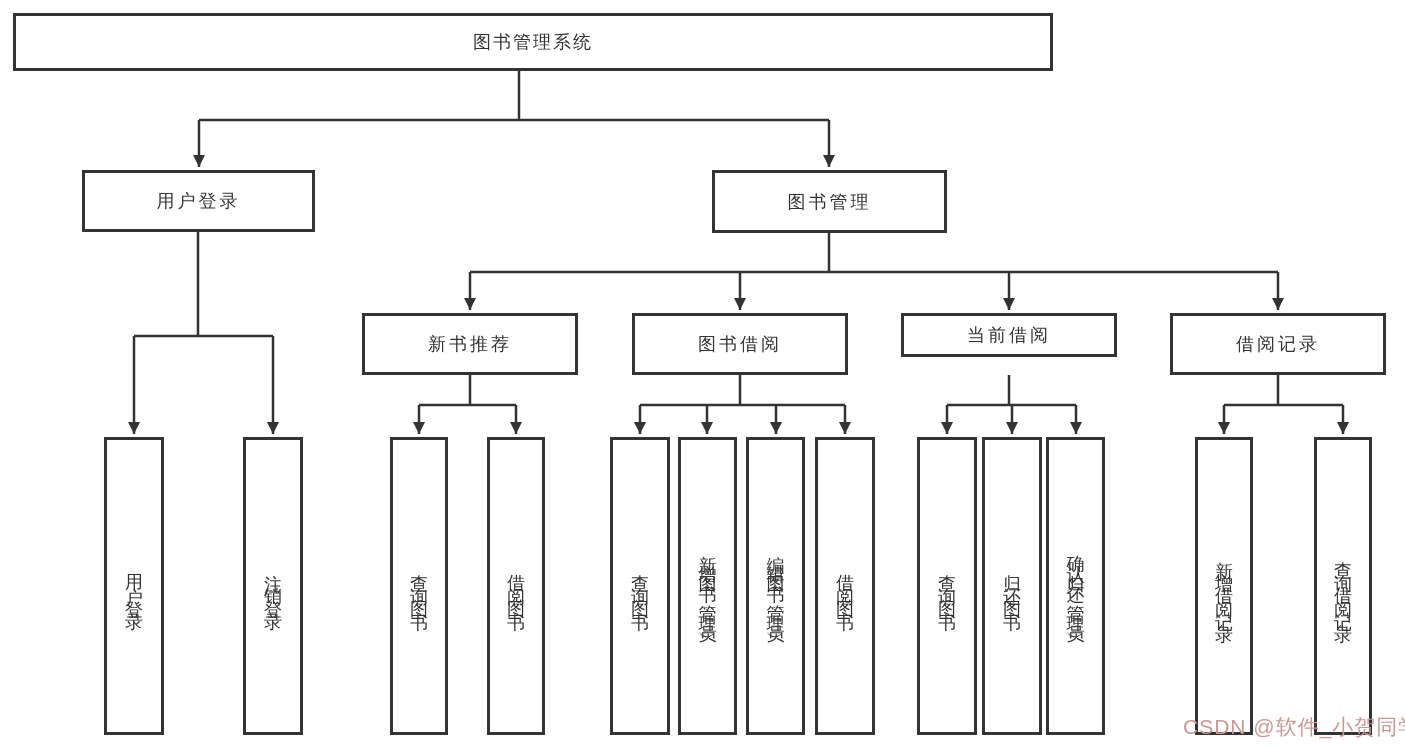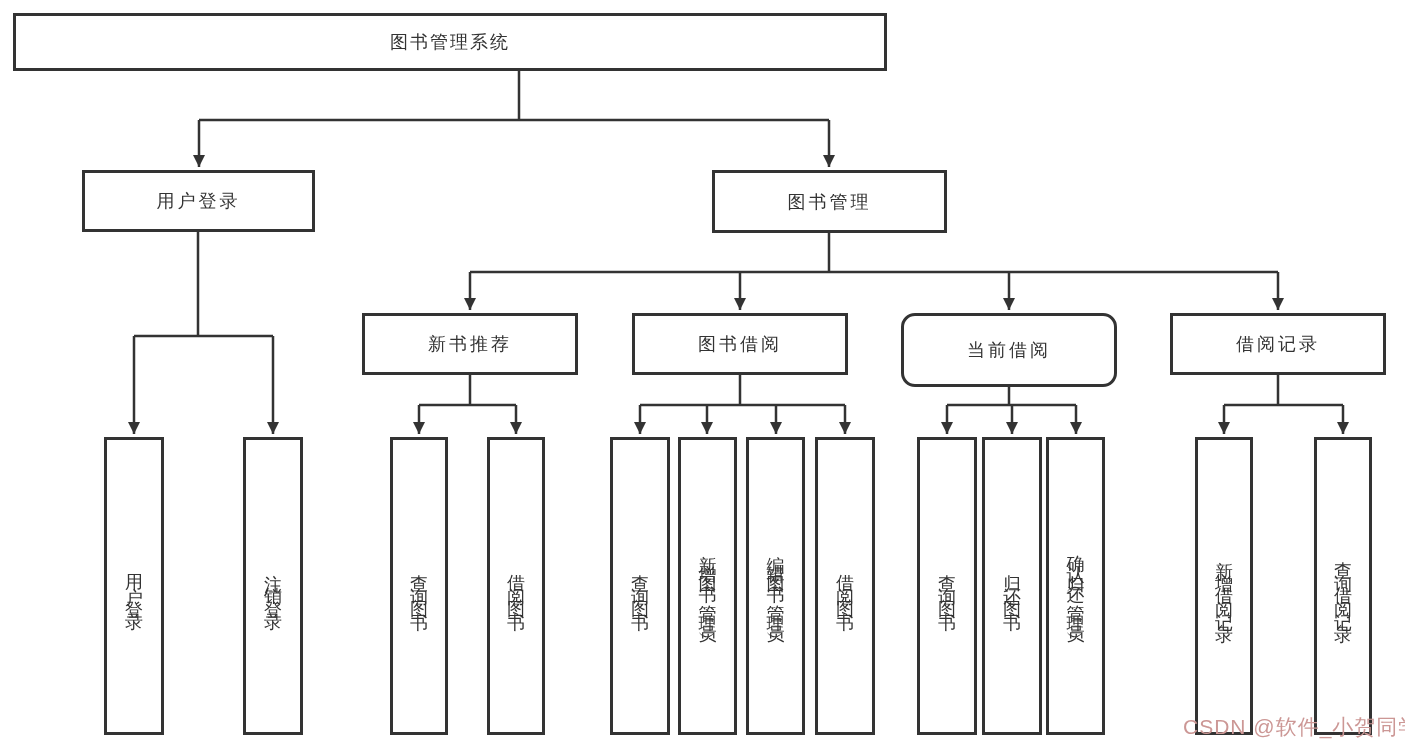--- a/index.html
+++ b/index.html
@@ -82,38 +82,38 @@
     <path d="M707 405 V434" fill="none" stroke="#333333" stroke-width="2.5" marker-end="url(#arw)"></path>
     <path d="M776 405 V434" fill="none" stroke="#333333" stroke-width="2.5" marker-end="url(#arw)"></path>
     <path d="M845 405 V434" fill="none" stroke="#333333" stroke-width="2.5" marker-end="url(#arw)"></path>
     <path d="M947 405 V434" fill="none" stroke="#333333" stroke-width="2.5" marker-end="url(#arw)"></path>
     <path d="M1012 405 V434" fill="none" stroke="#333333" stroke-width="2.5" marker-end="url(#arw)"></path>
     <path d="M1076 405 V434" fill="none" stroke="#333333" stroke-width="2.5" marker-end="url(#arw)"></path>
     <path d="M1224 405 V434" fill="none" stroke="#333333" stroke-width="2.5" marker-end="url(#arw)"></path>
     <path d="M1343 405 V434" fill="none" stroke="#333333" stroke-width="2.5" marker-end="url(#arw)"></path>
   </svg>
 
-  <div class="box hbox rootbox" style="left:13px;top:13px;width:874px;height:58px;font-family:Liberation Mono, monospace;">
+  <div class="box hbox rootbox" style="left:13px;top:13px;width:1040px;height:58px;font-family:Liberation Mono, monospace;">
     <span>图书管理系统</span>
   </div>
 
   <div class="box hbox" style="left:82px;top:170px;width:233px;height:62px;">
     <span>用户登录</span>
   </div>
   <div class="box hbox" style="left:712px;top:170px;width:235px;height:63px;">
     <span>图书管理</span>
   </div>
 
   <div class="box hbox" style="left:632px;top:313px;width:216px;height:62px;">
     <span>图书借阅</span>
   </div>
   <div class="box hbox" style="left:362px;top:313px;width:216px;height:62px;">
     <span>新书推荐</span>
   </div>
-  <div class="box hbox" style="left:901px;top:313px;width:216px;height:74px;border-radius:14px;">
+  <div class="box hbox" style="left:901px;top:313px;width:216px;height:44px;">
     <span>当前借阅</span>
   </div>
   <div class="box hbox" style="left:1170px;top:313px;width:216px;height:62px;align-items:center;">
     <span>借阅记录</span>
   </div>
 
   <div class="box vbox" style="left:104px;top:437px;width:60px;height:298px;">
     <span>用户登录</span>
   </div>
   <div class="box vbox" style="left:243px;top:437px;width:60px;height:298px;">

